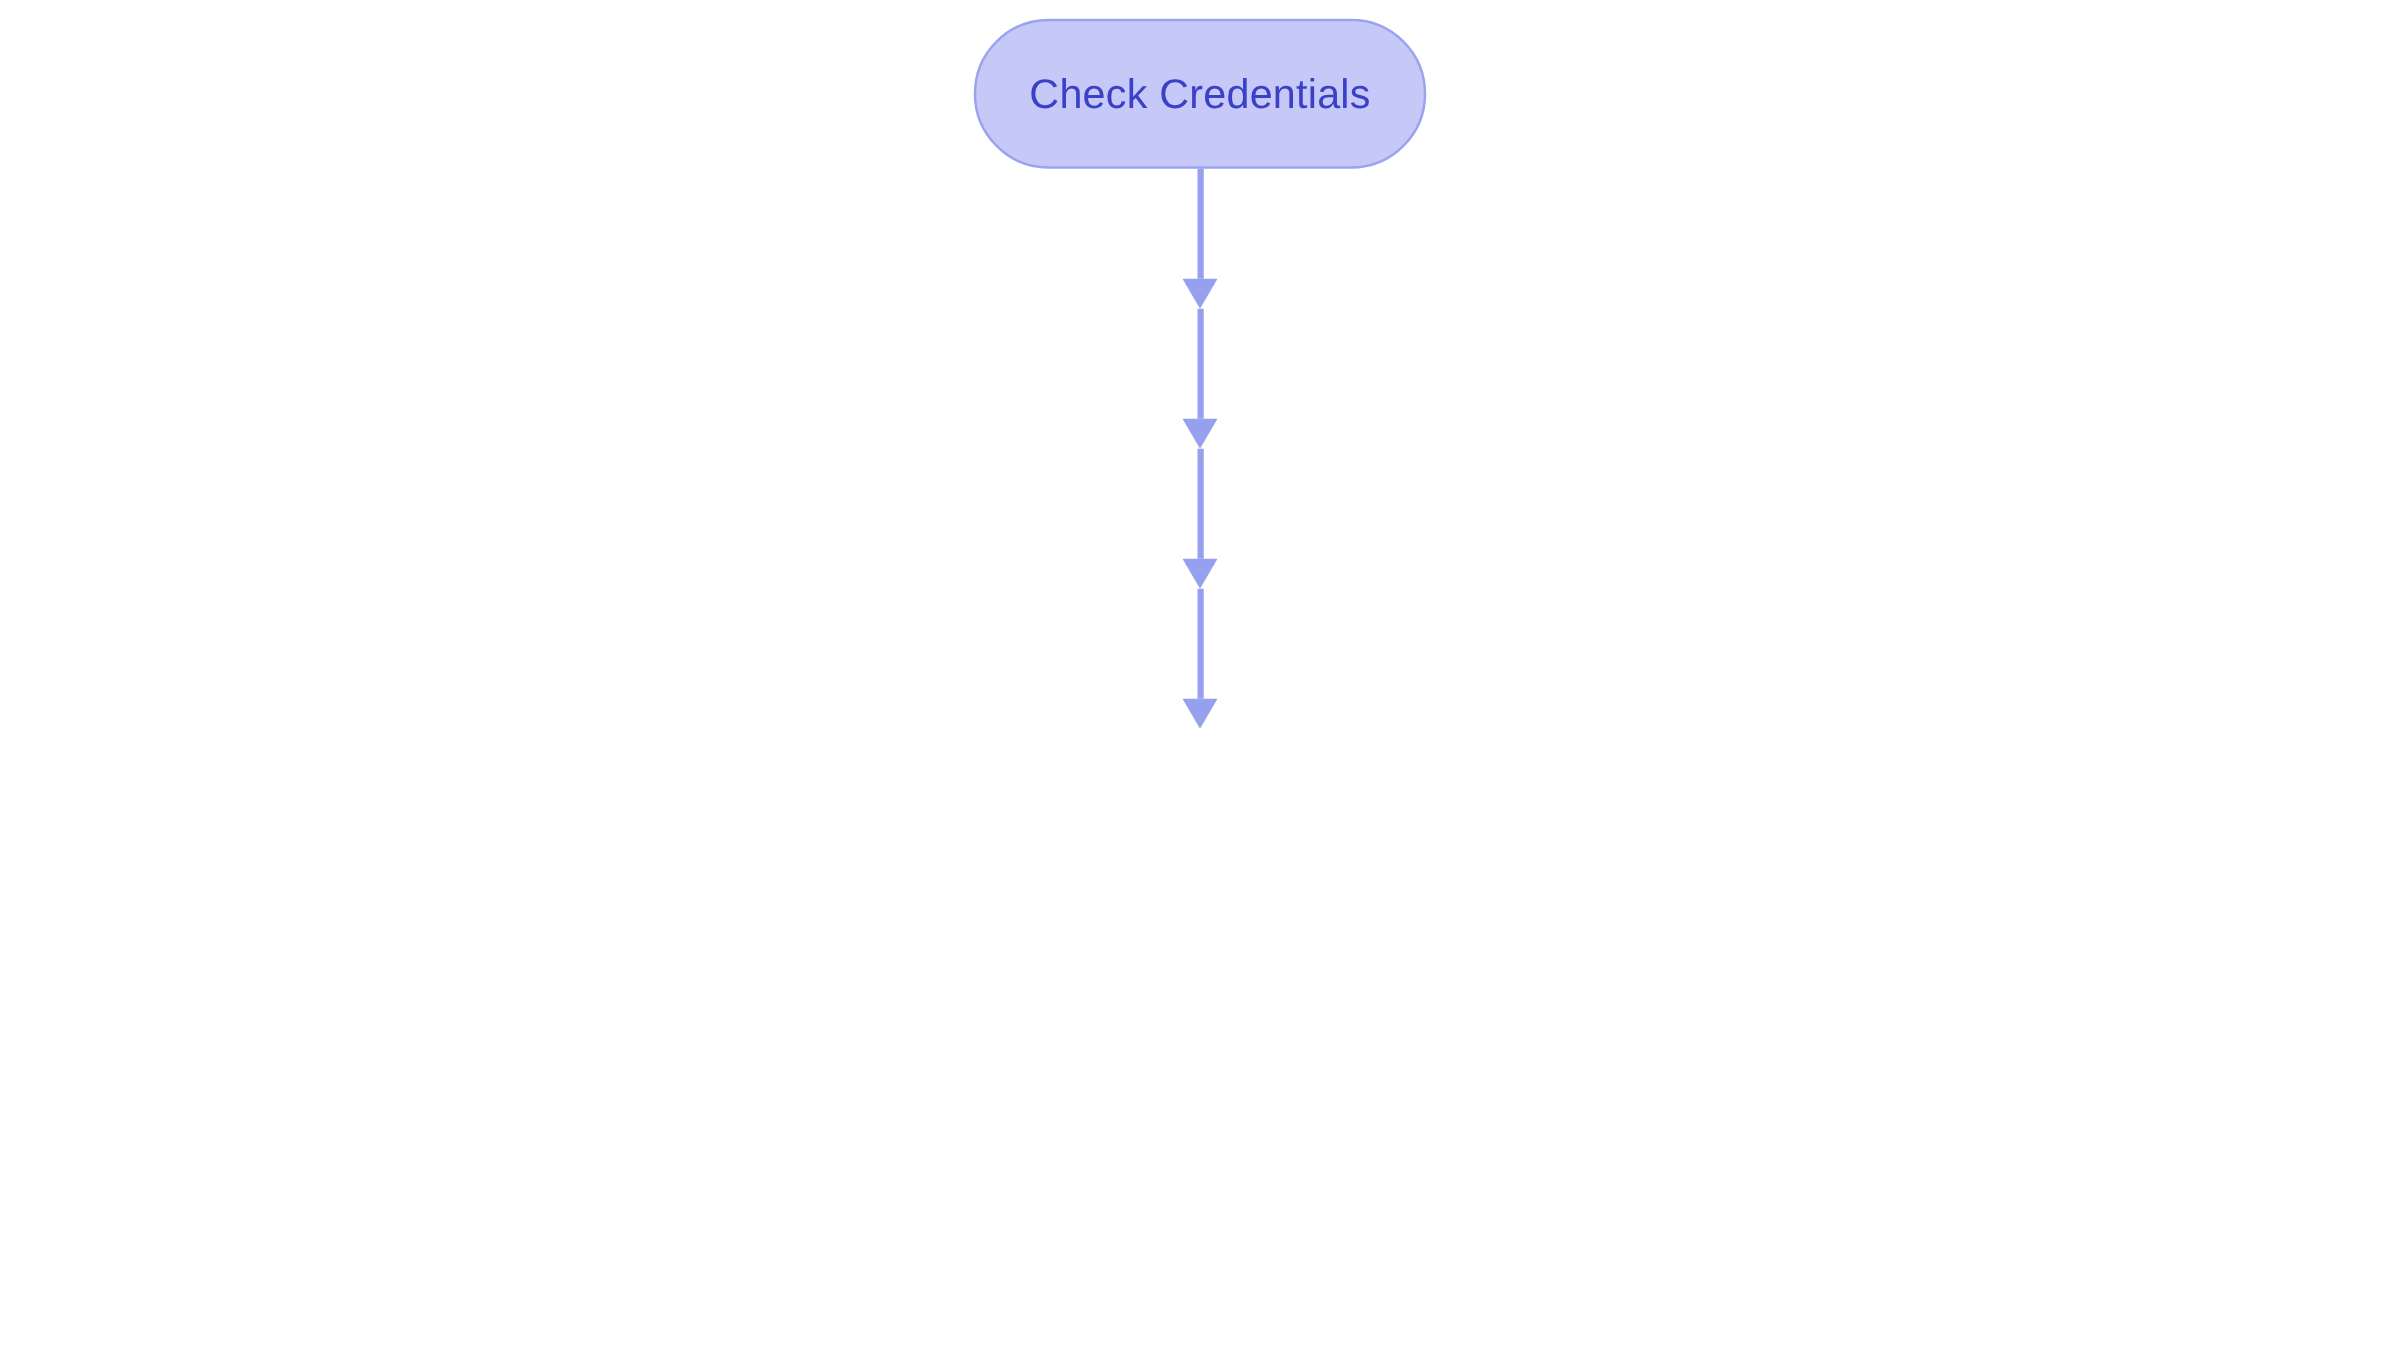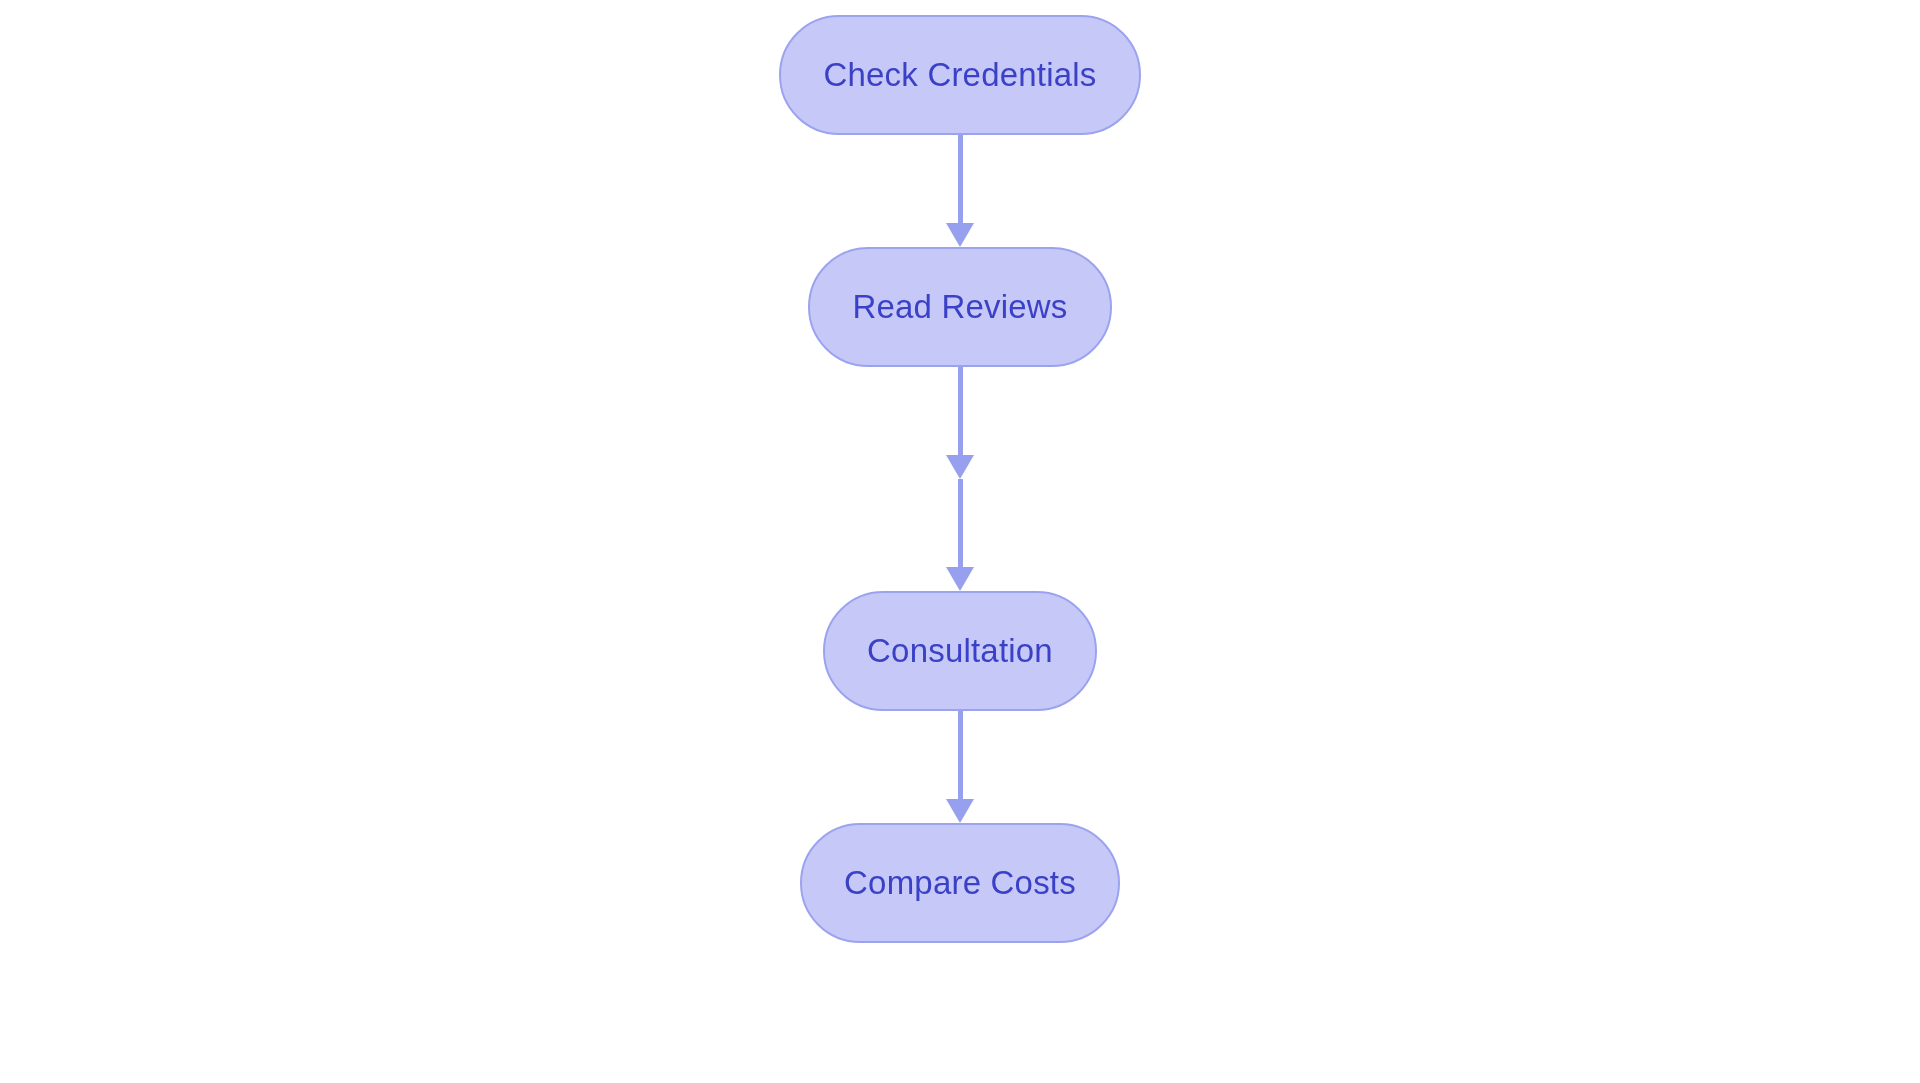--- a/index.html
+++ b/index.html
@@ -63,35 +63,32 @@
 
 <div class="canvas">
 
   <div class="node">Check Credentials</div>
 
   <div class="edge">
     <div class="edge-line"></div>
     <div class="edge-head"></div>
   </div>
 
-  <div class="node">Read Reviews</div>
 
   <div class="edge">
     <div class="edge-line"></div>
     <div class="edge-head"></div>
   </div>
 
 
   <div class="edge">
     <div class="edge-line"></div>
     <div class="edge-head"></div>
   </div>
 
-  <div class="node">Consultation</div>
 
   <div class="edge">
     <div class="edge-line"></div>
     <div class="edge-head"></div>
   </div>
 
-  <div class="node">Compare Costs</div>
 
 </div>
 
 </body></html>

